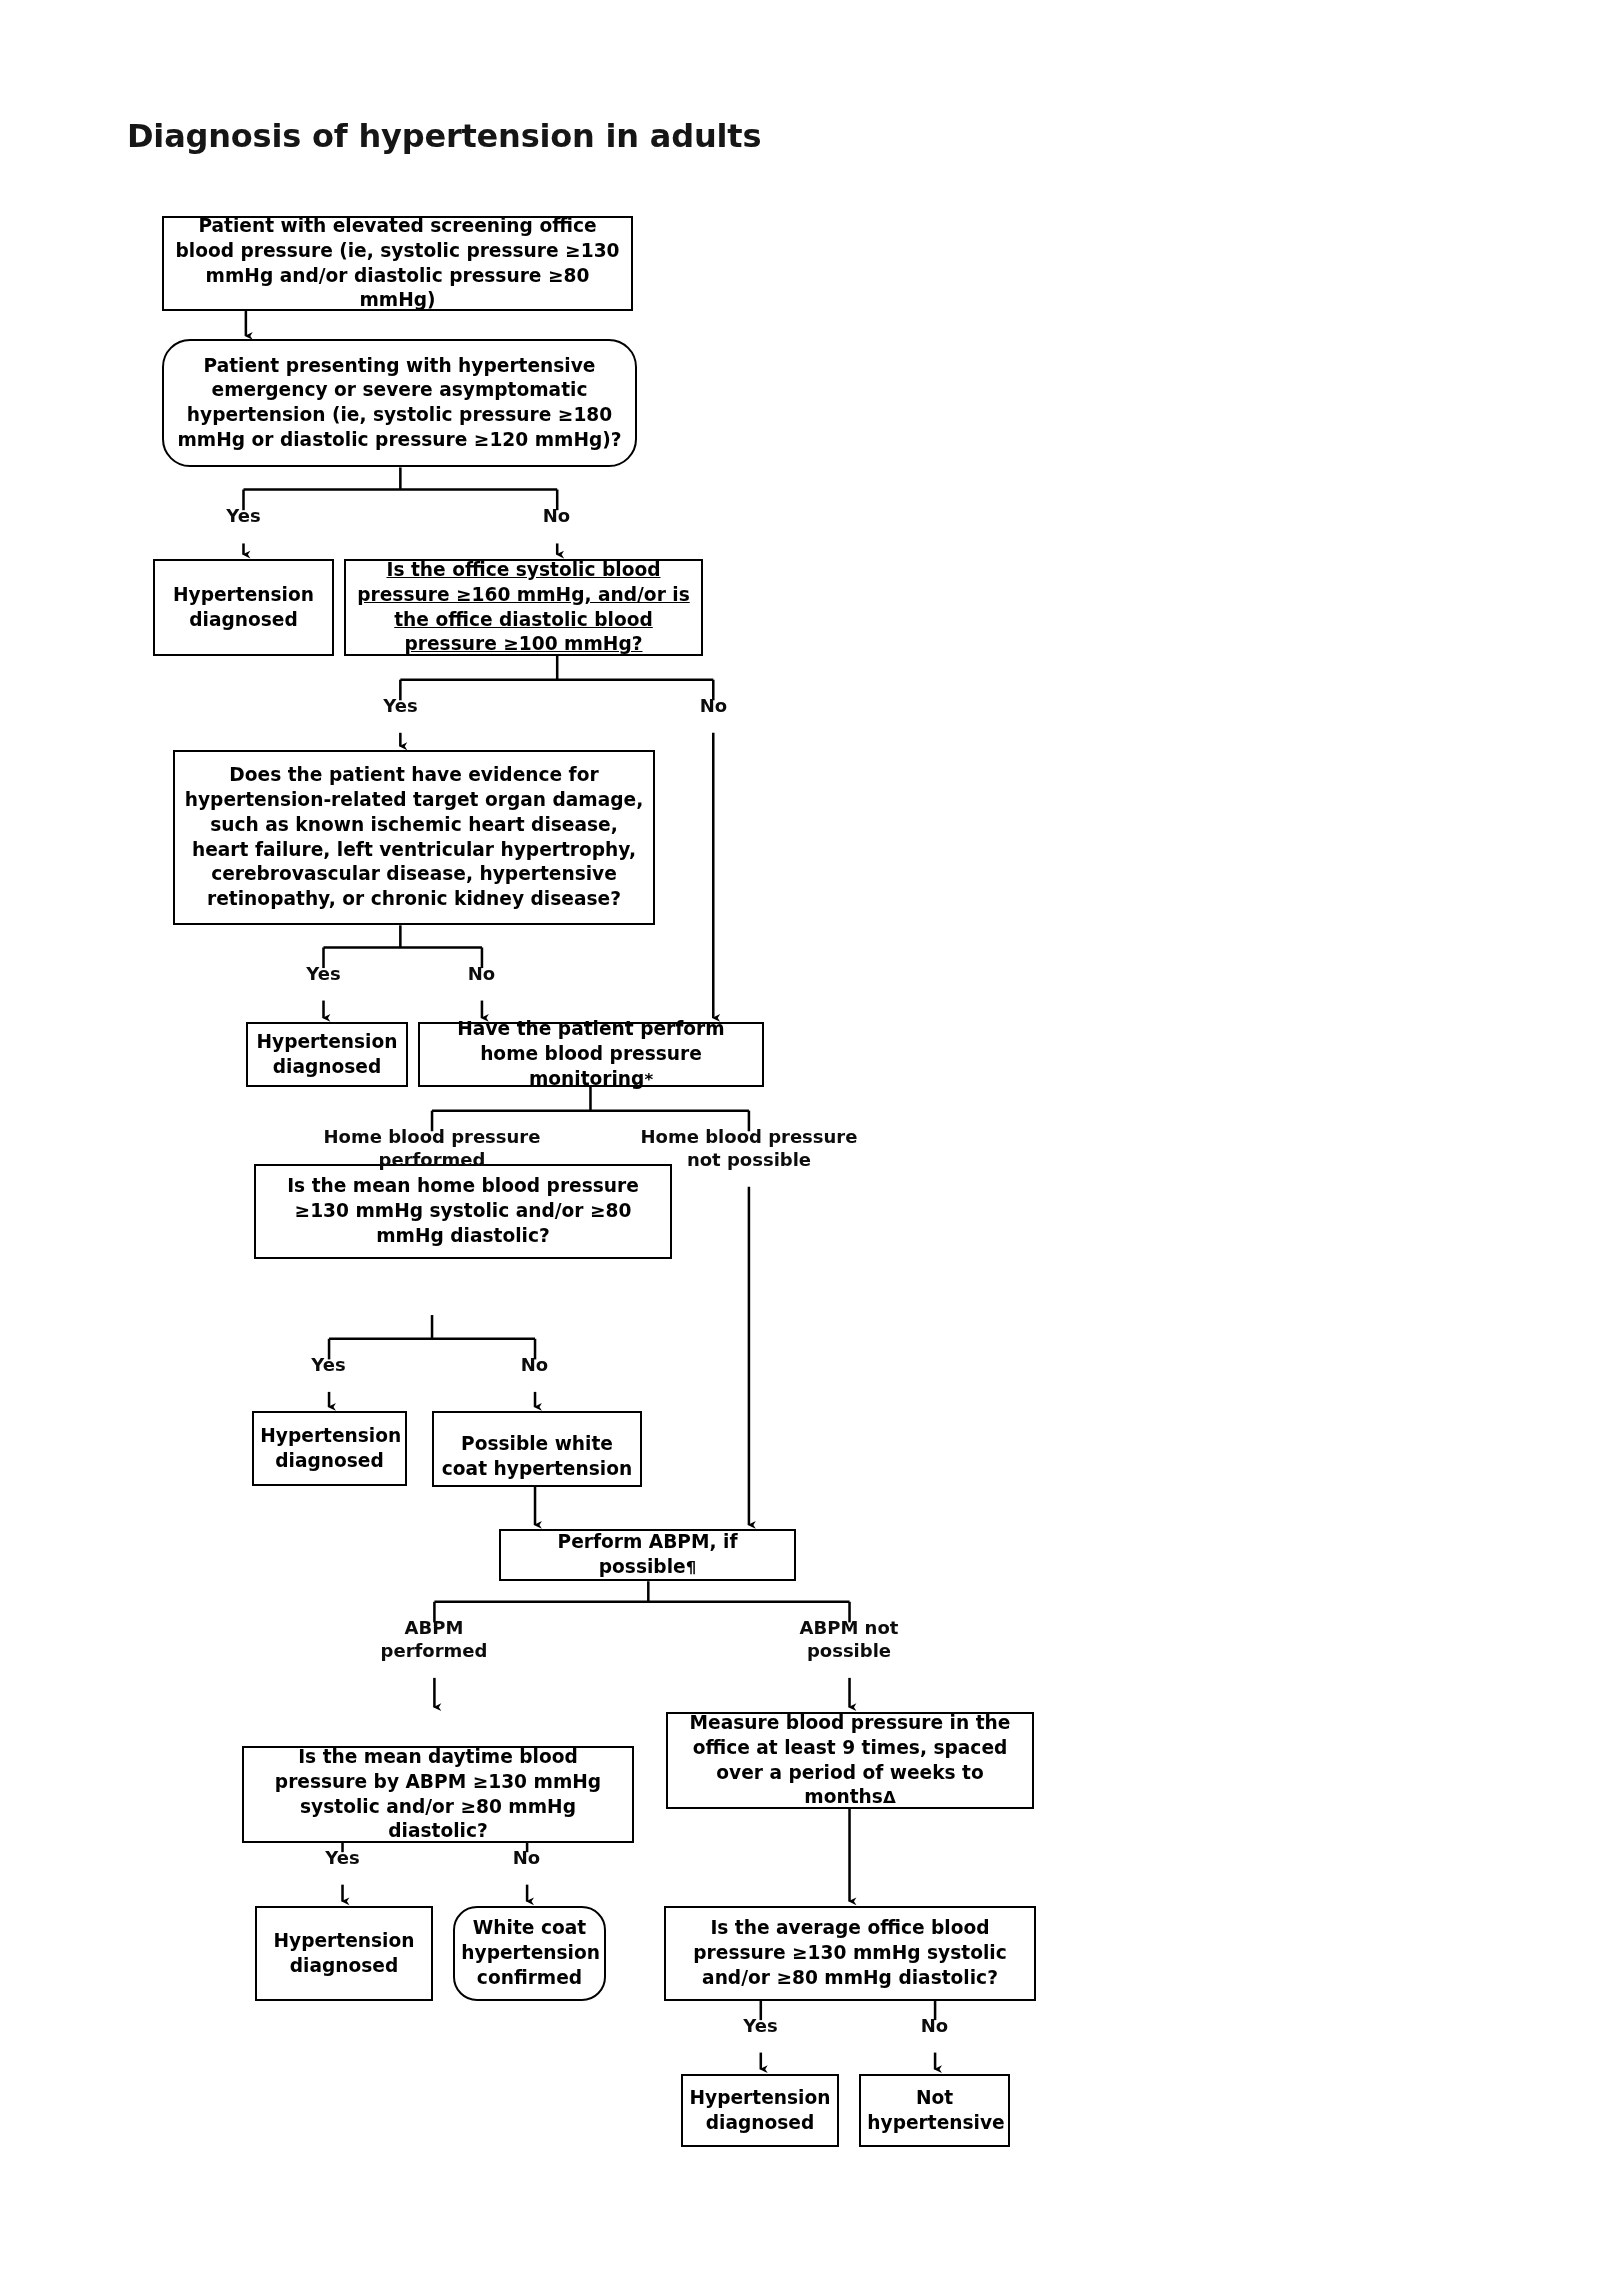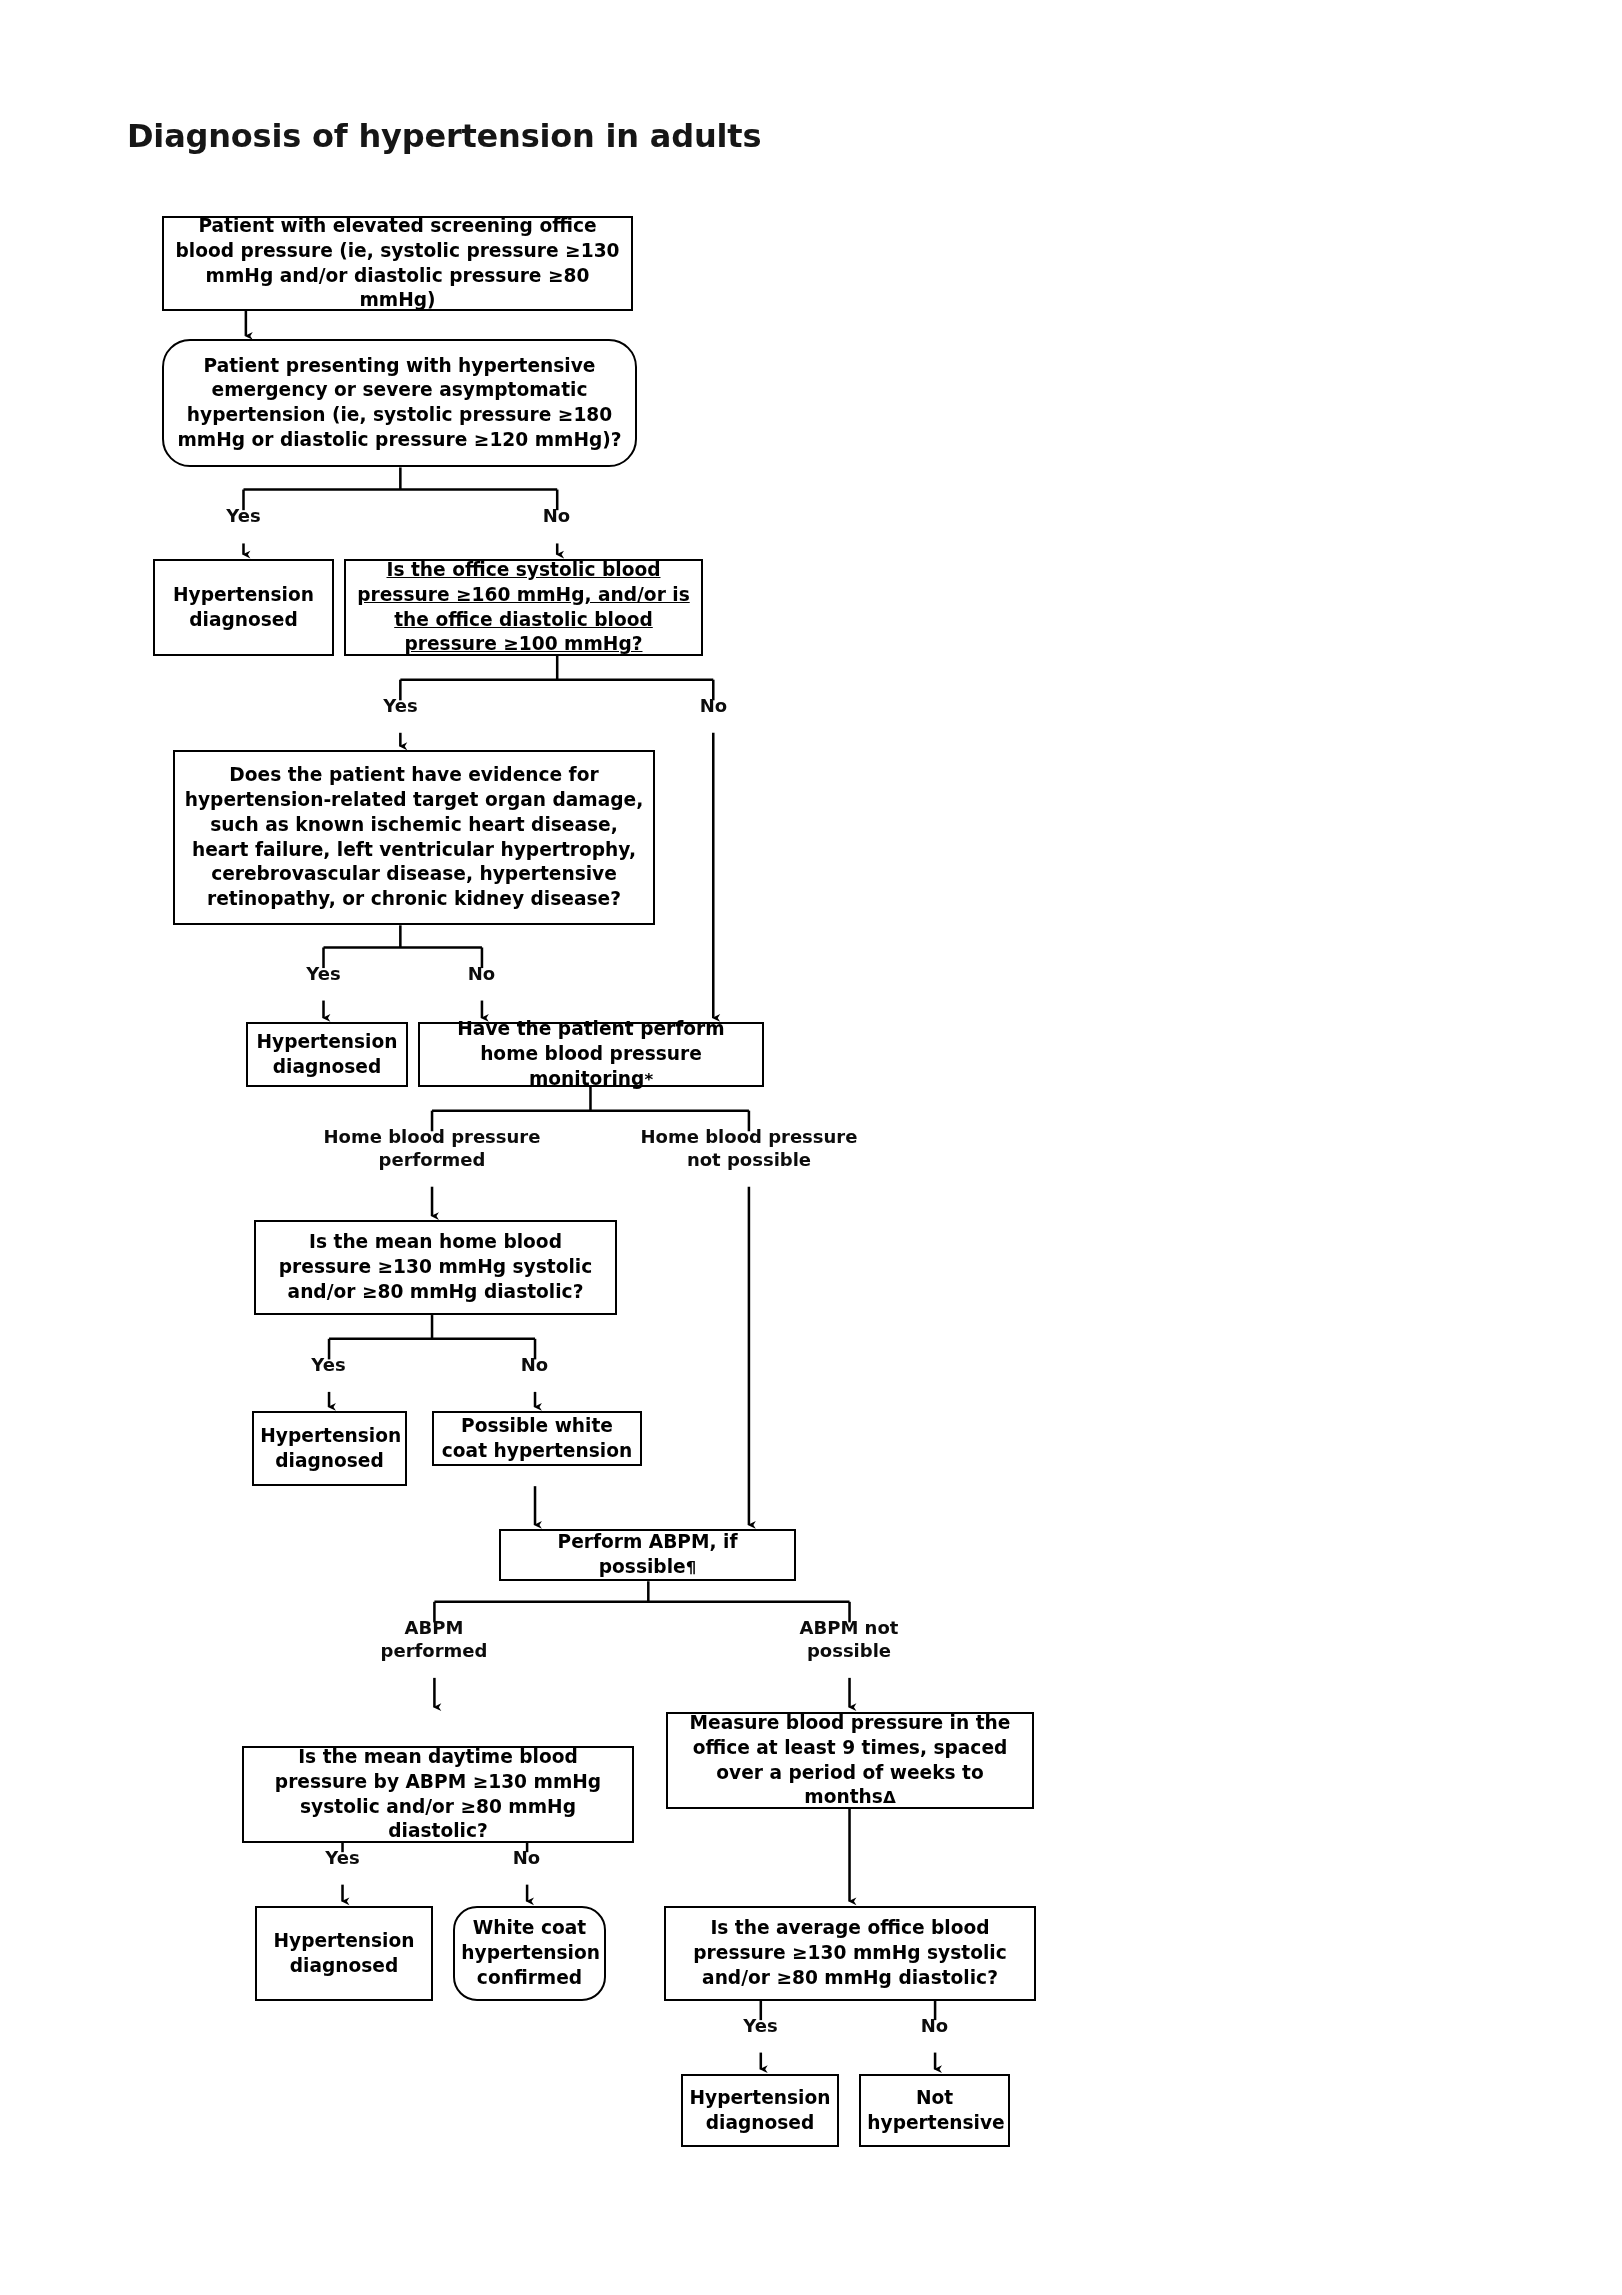--- a/index.html
+++ b/index.html
@@ -186,29 +186,29 @@
   </div>
 
   <div class="node" style="left:246px; top:1022px; width:162px; height:65px;">
     <span class="txt">Hypertension diagnosed</span>
   </div>
 
   <div class="node" style="left:418px; top:1022px; width:346px; height:65px;">
     <span class="txt"><span>Have the patient perform home blood pressure monitoring</span><span class="fn">*</span></span>
   </div>
 
-  <div class="node" style="left:254px; top:1220px; width:363px; height:95px;">
+  <div class="node" style="left:254px; top:1164px; width:418px; height:95px;">
     <span class="txt">Is the mean home blood pressure ≥130 mmHg systolic and/or ≥80 mmHg diastolic?</span>
   </div>
 
   <div class="node" style="left:252px; top:1411px; width:155px; height:75px;">
     <span class="txt">Hypertension diagnosed</span>
   </div>
 
-  <div class="node" style="left:432px; top:1411px; width:210px; height:55px;">
+  <div class="node" style="left:432px; top:1411px; width:210px; height:76px;align-items:flex-end;">
     <span class="txt">Possible white coat hypertension</span>
   </div>
 
   <div class="node" style="left:499px; top:1529px; width:297px; height:52px;">
     <span class="txt"><span>Perform ABPM, if possible</span><span class="fn">¶</span></span>
   </div>
 
   <div class="node" style="left:242px; top:1712px; width:392px; height:97px;margin-top:34px;">
     <span class="txt">Is the mean daytime blood pressure by ABPM ≥130 mmHg systolic and/or ≥80 mmHg diastolic?</span>
   </div>

